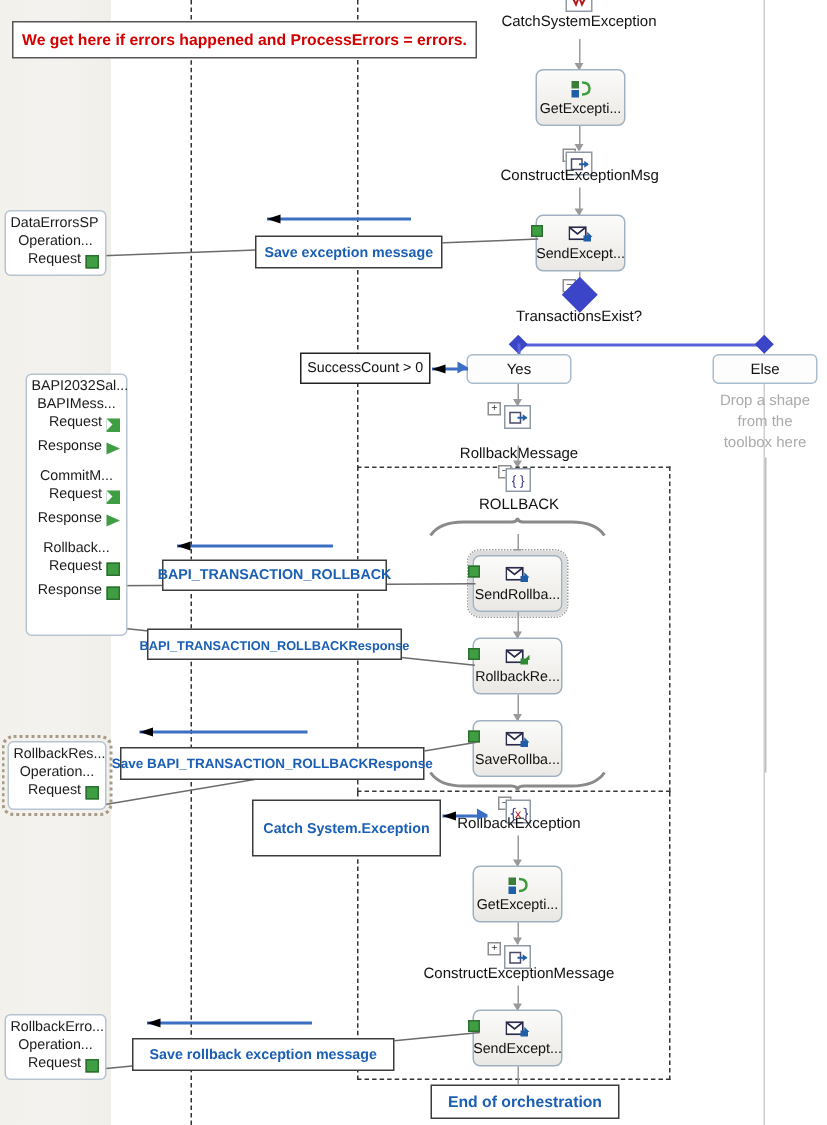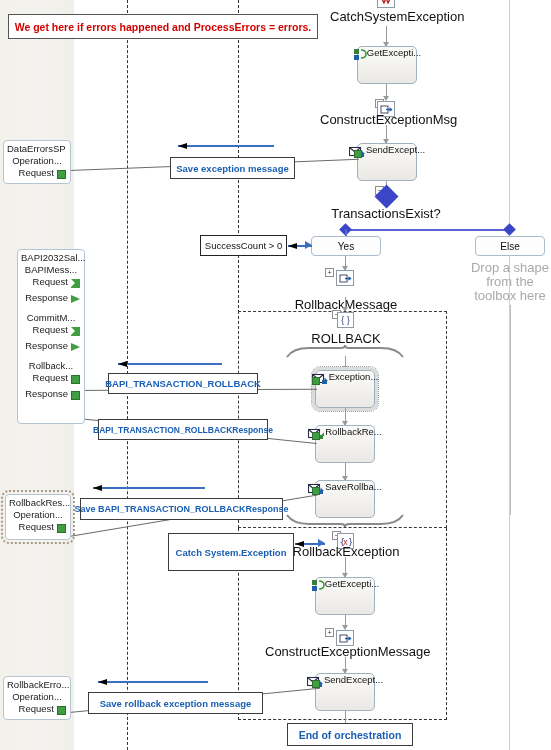--- a/index.html
+++ b/index.html
@@ -94,32 +94,32 @@
     border-style:solid;border-width:3px 9px 3px 0;
     border-color:transparent #000000 transparent transparent;
   }
 
   
   .shape{
     position:absolute;box-sizing:border-box;
     background:linear-gradient(to bottom,#fbfbfa 0%,#f2f1ee 55%,#e9e8e4 100%);
     border:1px solid #9fb0c0;
     border-radius:5px;
-    display:flex;flex-direction:row;justify-content:center;
+    display:flex;flex-direction:column;align-items:center;justify-content:center;
   }
   .shape .sicon{height:15px;display:flex;align-items:center;justify-content:center;}
   .shape .slabel{font-size:9.5px;color:#111;line-height:12px;white-space:nowrap;}
   .shape.selected{box-shadow:0 0 0 3px #dcdcdc;outline:1px dotted #9a9a9a;outline-offset:3px;}
   .shape .anchor{
     position:absolute;left:-4px;top:50%;margin-top:-12px;
     width:8px;height:8px;background:#3f9e42;border:1px solid #2c7030;box-sizing:border-box;
   }
 
   
-  .flabel{position:absolute;font-size:13px;color:#111;white-space:nowrap;text-align:center;}
+  .flabel{position:absolute;font-size:10px;color:#111;white-space:nowrap;text-align:center;}
   .flabel.grey{color:#aaa;}
 
   
   .miniicon{
     position:absolute;width:18px;height:16px;
     background:#ffffff;border:1px solid #8e9aa6;box-sizing:border-box;
     display:flex;align-items:center;justify-content:center;
   }
   .expander{
     position:absolute;width:9px;height:9px;background:#fff;
@@ -297,21 +297,21 @@
   <div class="shape selected" style="left:315px;top:370px;width:60px;height:38px;">
     <span class="anchor"></span>
     <span class="sicon">
       <svg width="17" height="12" viewBox="0 0 17 12">
         <rect x="0.5" y="1.5" width="11" height="8" fill="#fff" stroke="#2a2a4a" stroke-width="1.1"></rect>
         <path d="M0.5 1.5 L6 6 L11.5 1.5" fill="none" stroke="#2a2a4a" stroke-width="1.1"></path>
         <path d="M10 7 h5 v4 h-5z" fill="#1f5fa8"></path>
         <path d="M12.5 4.5 L16 8 L12.5 8 Z" fill="#1f5fa8"></path>
       </svg>
     </span>
-    <span class="slabel">Exception...</span>
+    <span class="slabel">SendRollba...</span>
   </div>
 
   <div class="wire" style="left:69px;top:390px;width:248px;transform:rotate(-0.3deg);"></div>
 
   <div class="blue-arrow" style="left:118px;top:363px;width:104px;"></div>
   <div class="note" style="left:108px;top:373px;width:150px;height:21px;font-size:9.5px;">
     <span>BAPI_TRANSACTION_ROLLBACK</span>
   </div>
 
   <div class="farrow" style="left:345px;top:408px;height:17px;"></div>

